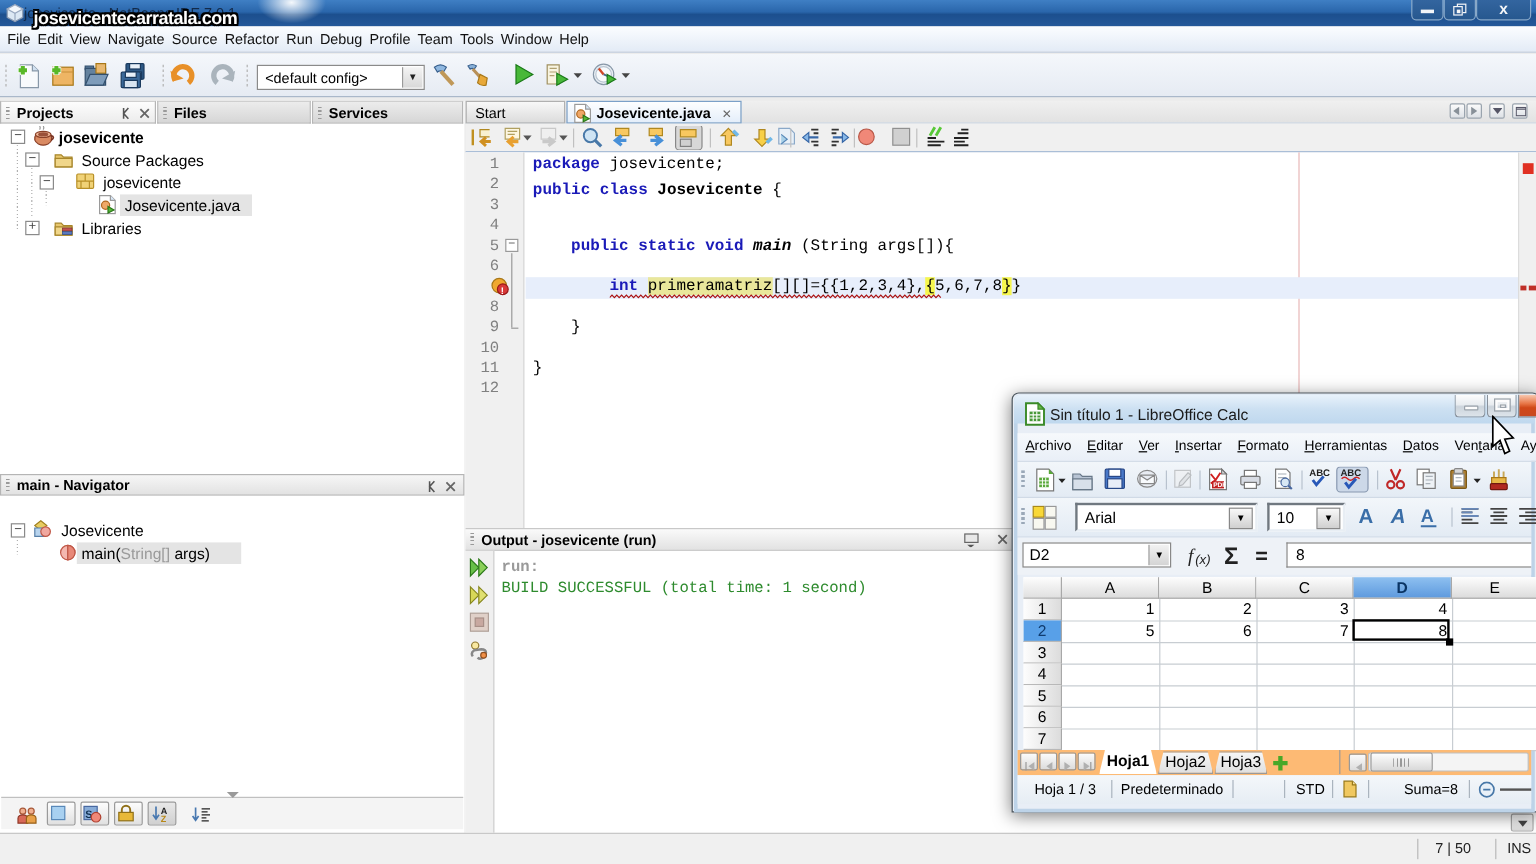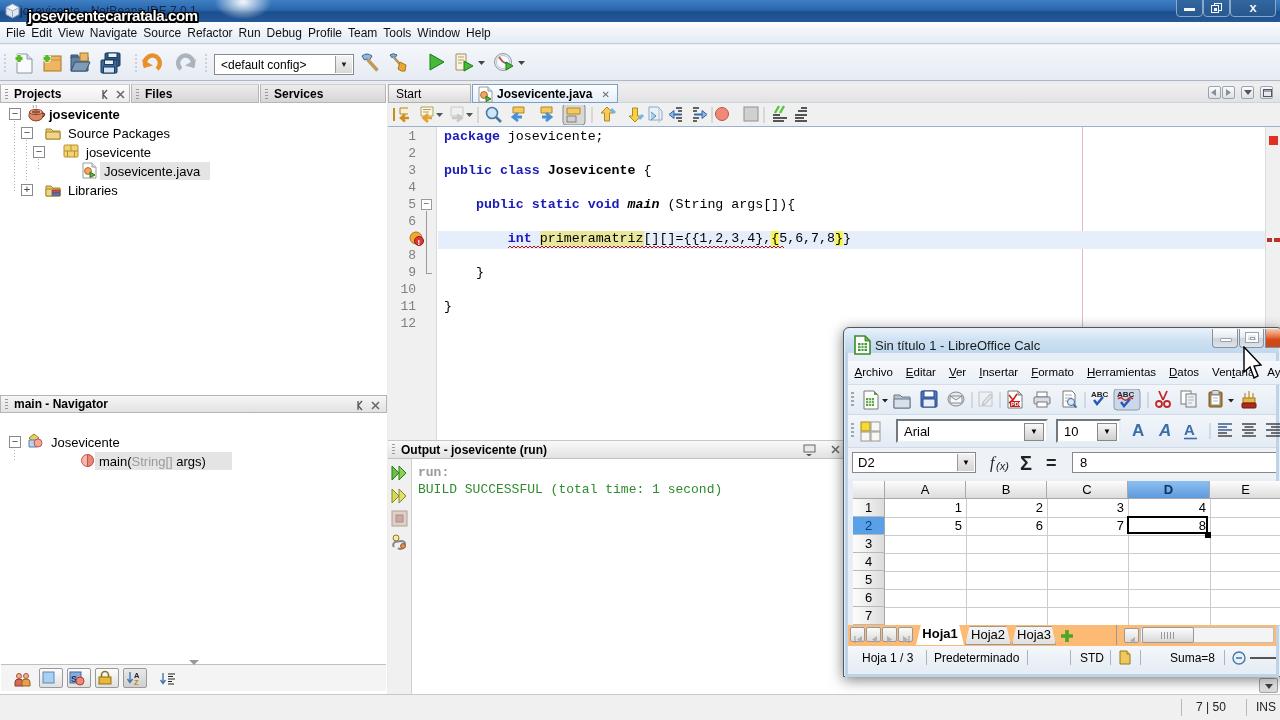--- a/index.html
+++ b/index.html
@@ -289,21 +289,21 @@
       <div class="tline" style="left:13px;top:17px;height:12px;"></div>
       <div class="trow" style="top:0px;">
           <span class="ebox abs" style="left:8px;">−</span>
           <svg class="abs" style="left:25px;top:0px;" width="18" height="17">
             <path d="M8 1 l5 4 -5 4 -5 -4 z" fill="#e8cc60" stroke="#a08020"></path>
             <path d="M3 7 h8 v7 h-8 z" fill="#b8d4ee" stroke="#5880a8"></path>
             <circle cx="12" cy="10" r="4" fill="#f0a8a0" stroke="#c05848"></circle>
           </svg>
           <span class="abs" style="left:50px;top:2px;">Josevicente</span>
         </div>
-      <div class="trow" style="top:19px;margin-left:31px;">
+      <div class="trow" style="top:19px;">
           <span class="selbg abs" style="left:63px;width:137px;"></span>
           <svg class="abs" style="left:48px;top:1px;" width="15" height="15">
             <circle cx="7.5" cy="7.5" r="6" fill="#f4b8b0" stroke="#c05848"></circle>
             <path d="M7.5 1.5 v12" stroke="#c05848"></path>
             <path d="M7.5 1.5 a6 6 0 0 1 0 12 z" fill="#e88878" stroke="#c05848"></path>
           </svg>
           <span class="abs" style="left:67px;top:2px;">main(<span style="color:#9a9a9a;">String[]</span> args)</span>
         </div>
     </div>
     <div class="abs" id="navfilter">
@@ -486,21 +486,21 @@
     </div>
     <div class="abs" id="redmargin"></div>
     <div class="abs" id="errstripe">
       <div class="abs" style="left:3px;top:9px;width:9px;height:9px;background:#e03022;"></div>
       <div class="abs" style="left:1px;top:111px;width:5px;height:4px;background:#c03028;"></div>
       <div class="abs" style="left:8px;top:111px;width:6px;height:4px;background:#c03028;"></div>
     </div>
     <div class="abs" id="codearea">
       <div class="abs" style="left:0px;top:104px;width:827px;height:18px;background:#e7eefb;"></div>
       <div class="cl" style="top:2px;"><span class="kw">package</span> josevicente;</div>
-      <div class="cl" style="top:36px;"><span class="kw">public</span> <span class="kw">class</span> <b>Josevicente</b> {</div>
+      <div class="cl" style="top:24px;"><span class="kw">public</span> <span class="kw">class</span> <b>Josevicente</b> {</div>
       <div class="cl" style="top:70px;">    <span class="kw">public</span> <span class="kw">static</span> <span class="kw">void</span> <b><i>main</i></b> (String args[]){</div>
       <div class="cl" style="top:104px;">        <span class="err"><span class="kw">int</span> <span class="mo">primeramatriz</span>[][]={{1,2,3,4},<span class="bm">{</span>5,6,7,8<span class="bm">}</span>}</span></div>
       <svg class="abs" style="left:70px;top:118px;" width="354" height="4">
           <path d="M0 3 l2 -2 2 2 2 -2 2 2 2 -2 2 2 2 -2 2 2 2 -2 2 2 2 -2 2 2 2 -2 2 2 2 -2 2 2 2 -2 2 2 2 -2 2 2 2 -2 2 2 2 -2 2 2 2 -2 2 2 2 -2 2 2 2 -2 2 2 2 -2 2 2 2 -2 2 2 2 -2 2 2 2 -2 2 2 2 -2 2 2 2 -2 2 2 2 -2 2 2 2 -2 2 2 2 -2 2 2 2 -2 2 2 2 -2 2 2 2 -2 2 2 2 -2 2 2 2 -2 2 2 2 -2 2 2 2 -2 2 2 2 -2 2 2 2 -2 2 2 2 -2 2 2 2 -2 2 2 2 -2 2 2 2 -2 2 2 2 -2 2 2 2 -2 2 2 2 -2 2 2 2 -2 2 2 2 -2 2 2 2 -2 2 2 2 -2 2 2 2 -2 2 2 2 -2 2 2 2 -2 2 2 2 -2 2 2 2 -2 2 2 2 -2 2 2 2 -2 2 2 2 -2 2 2 2 -2 2 2 2 -2 2 2 2 -2 2 2 2 -2 2 2 2 -2 2 2 2 -2 2 2 2 -2 2 2 2 -2 2 2 2 -2 2 2 2 -2 2 2 2 -2 2 2 2 -2 2 2 2 -2 2 2 2 -2 2 2 2 -2 2 2 2 -2 2 2 2 -2 2 2" fill="none" stroke="#aa1111" stroke-width="1"></path>
         </svg>
       <div class="cl" style="top:138px;">    }</div>
       <div class="cl" style="top:172px;">}</div>
     </div>
   </div>
 

